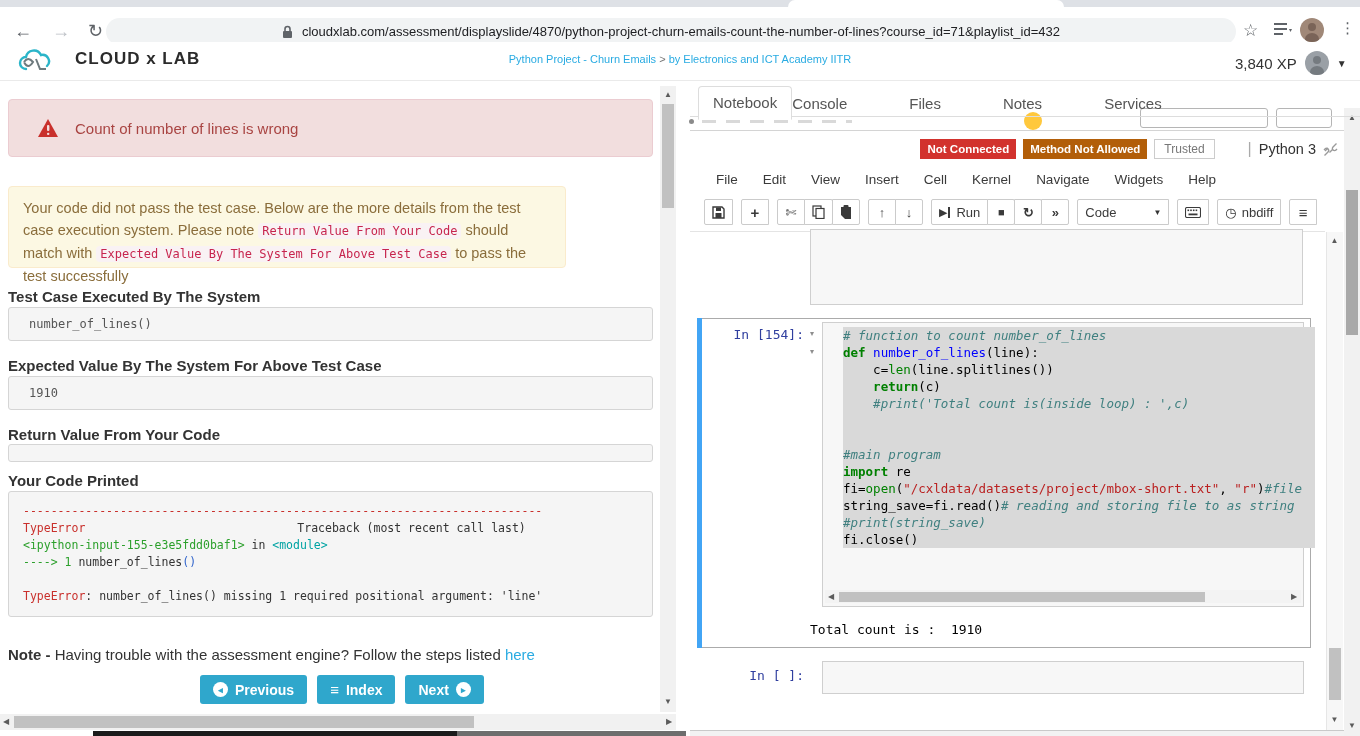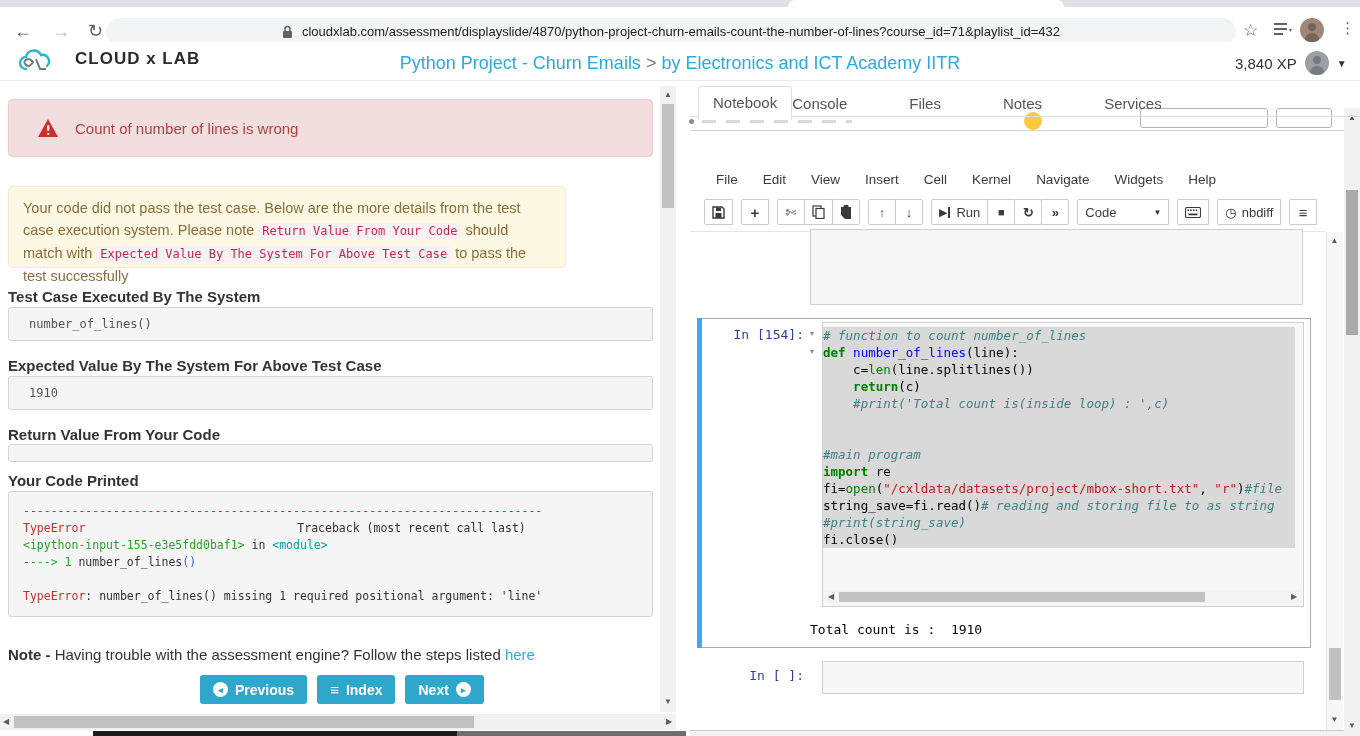--- a/index.html
+++ b/index.html
@@ -15,21 +15,21 @@
   .chrome-bar{left:0;top:7px;width:1360px;height:35px;background:#fff;border-bottom:1px solid #E3E3E3;}
   .navbtn{top:14px;font-size:18px;color:#5F6368;line-height:20px;cursor:default;}
   .url-pill{left:106px;top:11px;width:1130px;height:27px;background:#F1F3F4;border-radius:14px;
             display:flex;align-items:center;padding:0 14px;box-sizing:border-box;gap:9px;justify-content:center;}
   .url-text{font-size:13px;color:#202124;white-space:nowrap;overflow:hidden;}
   .chrome-right{top:13px;color:#5F6368;}
 
   
   .site-header{left:0;top:42px;width:1360px;height:38px;background:#fff;border-bottom:1px solid #EAEAEA;}
   .logo-text{font-size:17px;font-weight:bold;color:#2B2B2B;letter-spacing:1px;}
-  .crumb{font-size:18px;}
+  .crumb{font-size:11px;}
   .link{color:#29ABE2;}
   .xp{font-size:15px;color:#333;}
 
   
   .alert-box{left:8px;top:99px;width:645px;height:58px;background:#F2DEDE;border:1px solid #EBCCD1;border-radius:4px;
              box-sizing:border-box;display:flex;align-items:center;gap:16px;padding:0 16px 0 28px;color:#A94442;font-size:15px;}
   .warn-box{left:8px;top:186px;width:558px;height:82px;background:#FCF8E3;border:1px solid #FAEBCC;border-radius:4px;
             box-sizing:border-box;padding:10px 14px;color:#8A6D3B;font-size:14.5px;line-height:22px;}
   .codespan{font-family:"DejaVu Sans Mono","Liberation Mono",monospace;font-size:12px;color:#C7254E;background:#F9F2F4;
             padding:1px 4px;border-radius:4px;}
@@ -236,20 +236,32 @@
 
   <div>
     <div class="abs" style="left:689px;top:119px;width:5px;height:5px;border-radius:50%;background:#8A8A8A;"></div>
     <div class="abs" style="left:702px;top:120px;width:150px;height:3px;background:repeating-linear-gradient(90deg,#D9D9D9 0 14px,transparent 14px 24px);"></div>
     <div class="abs" style="left:1024px;top:112px;width:18px;height:18px;border-radius:50%;background:#FFC83D;"></div>
     <div class="abs" style="left:1140px;top:108px;width:128px;height:20px;border:1px solid #B5B5B5;border-radius:3px;background:#fff;box-sizing:border-box;"></div>
     <div class="abs" style="left:1276px;top:108px;width:56px;height:20px;border:1px solid #B5B5B5;border-radius:3px;background:#fff;box-sizing:border-box;"></div>
   </div>
   <div class="abs iframe-topline"></div>
 
+  <div class="abs" style="right:22px;top:139px;display:flex;gap:7px;align-items:center;">
+    <span class="badge" style="background:#D2322D;">Not Connected</span>
+    <span class="badge" style="background:#B25E09;">Method Not Allowed</span>
+    <span class="badge-outline">Trusted</span>
+    <span style="color:#AAA;font-size:16px;margin-left:26px;">|</span>
+    <span style="font-size:14.5px;color:#333;">Python 3</span>
+    <svg width="15" height="15" viewBox="0 0 15 15">
+      <path d="M2 9 l3 -3 m1.5 4.5 l3 -3" stroke="#9A9A9A" stroke-width="1.4"></path>
+      <path d="M1.5 13.5 l3.5 -3.5 a2 2 0 0 0 -3 -3 l-1 1" stroke="#9A9A9A" stroke-width="1.4" fill="none"></path>
+      <path d="M13.5 1.5 l-3.5 3.5 a2 2 0 0 0 3 3 l1 -1" stroke="#9A9A9A" stroke-width="1.4" fill="none"></path>
+    </svg>
+  </div>
 
   <div class="abs menu-row">
 
   <div class="menu-item">File</div>
       <div class="menu-item">Edit</div>
       <div class="menu-item">View</div>
       <div class="menu-item">Insert</div>
       <div class="menu-item">Cell</div>
       <div class="menu-item">Kernel</div>
       <div class="menu-item">Navigate</div>
@@ -347,21 +359,21 @@
 
   <div class="abs cell-input" style="left:810px;top:229px;width:493px;height:76px;"></div>
 
   <div>
     <div class="abs cell-outline" style="left:697px;top:318px;width:614px;height:330px;background:#fff;"></div>
     <div class="abs sel-bar" style="left:697px;top:318px;width:5px;height:330px;"></div>
     <div class="abs prompt" style="left:700px;top:327px;width:104px;">In [154]:</div>
     <div class="abs fold-caret" style="left:810px;top:330px;">▾</div>
     <div class="abs fold-caret" style="left:810px;top:348px;">▾</div>
     <div class="abs cell-input" style="left:822px;top:322px;width:482px;height:285px;">
-      <div class="codewrap" style="margin:4px 1px 0 0;width:472px;">
+      <div class="codewrap" style="margin:4px 1px 0 20px;width:472px;">
           <div class="cl"><span class="tok-cm"># function to count number_of_lines</span></div>
           <div class="cl"><span class="tok-kw">def</span><span class="tok-pl"> </span><span class="tok-df">number_of_lines</span><span class="tok-pl">(line):</span></div>
           <div class="cl"><span class="tok-pl">    c=</span><span class="tok-bi">len</span><span class="tok-pl">(line.splitlines())</span></div>
           <div class="cl"><span class="tok-kw">    return</span><span class="tok-pl">(c)</span></div>
           <div class="cl"><span class="tok-cm">    #print('Total count is(inside loop) : ',c)</span></div>
           <div class="cl">&nbsp;</div>
           <div class="cl">&nbsp;</div>
           <div class="cl"><span class="tok-cm">#main program</span></div>
           <div class="cl"><span class="tok-kw">import</span><span class="tok-pl"> re</span></div>
           <div class="cl"><span class="tok-pl">fi=</span><span class="tok-bi">open</span><span class="tok-pl">(</span><span class="tok-st">"/cxldata/datasets/project/mbox-short.txt"</span><span class="tok-pl">, </span><span class="tok-st">"r"</span><span class="tok-pl">)</span><span class="tok-cm">#file</span></div>

